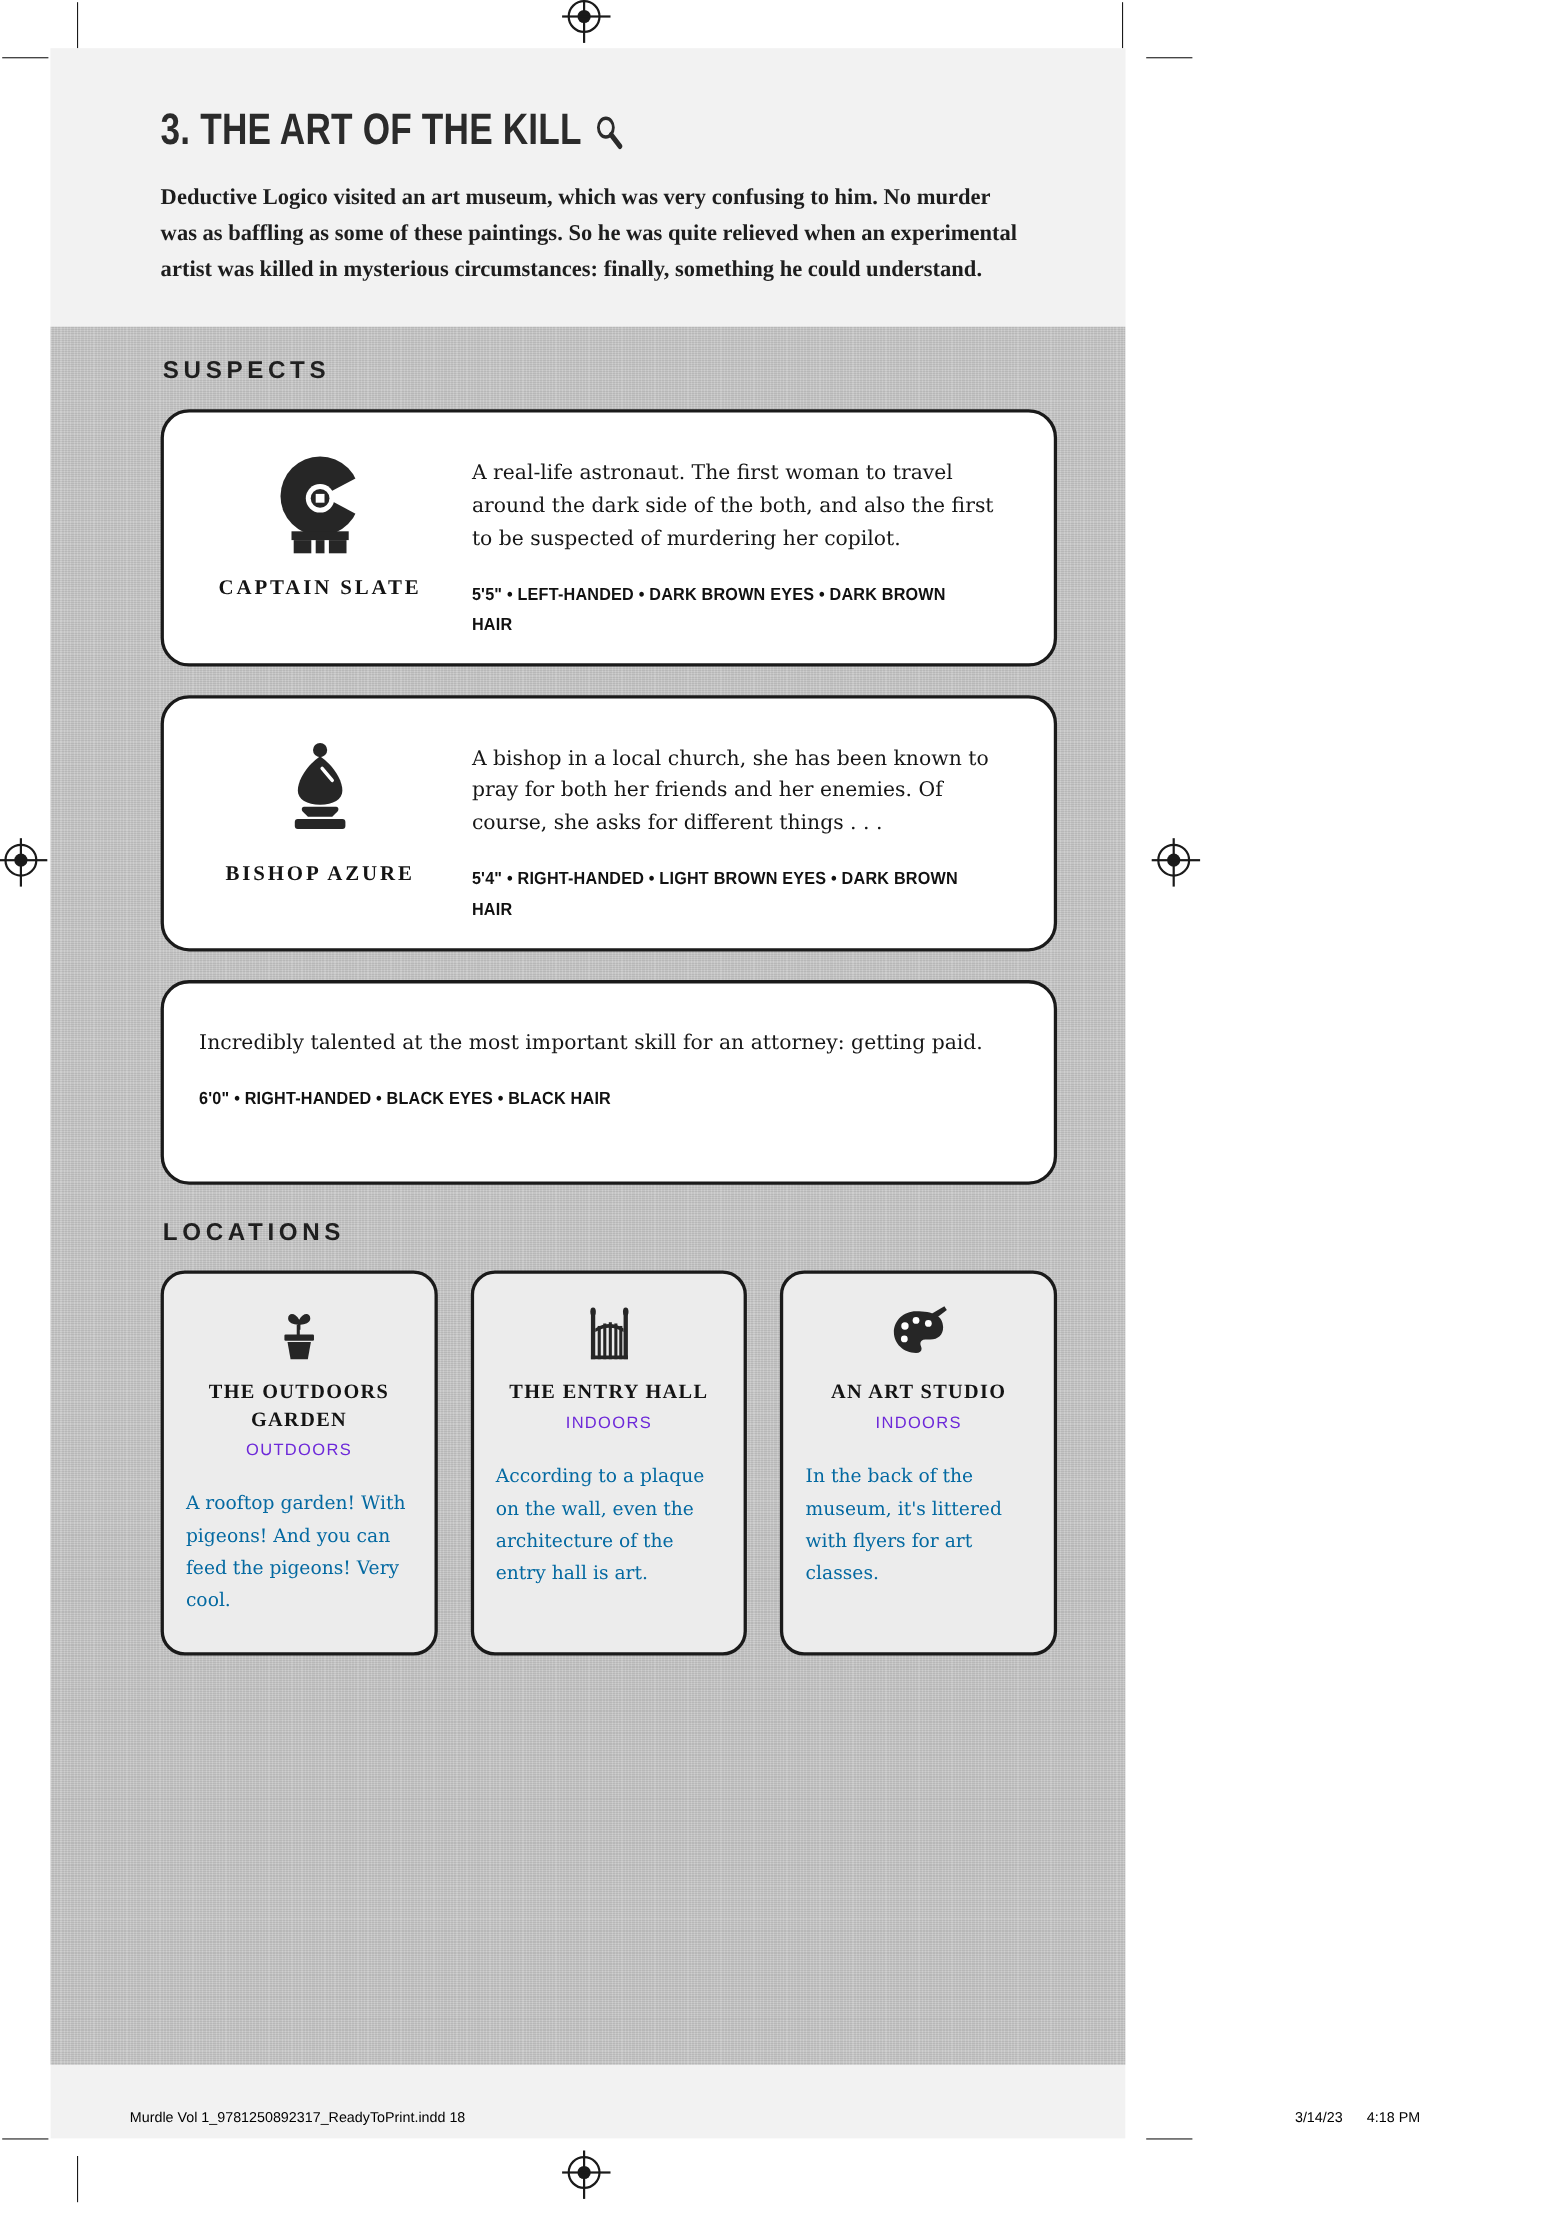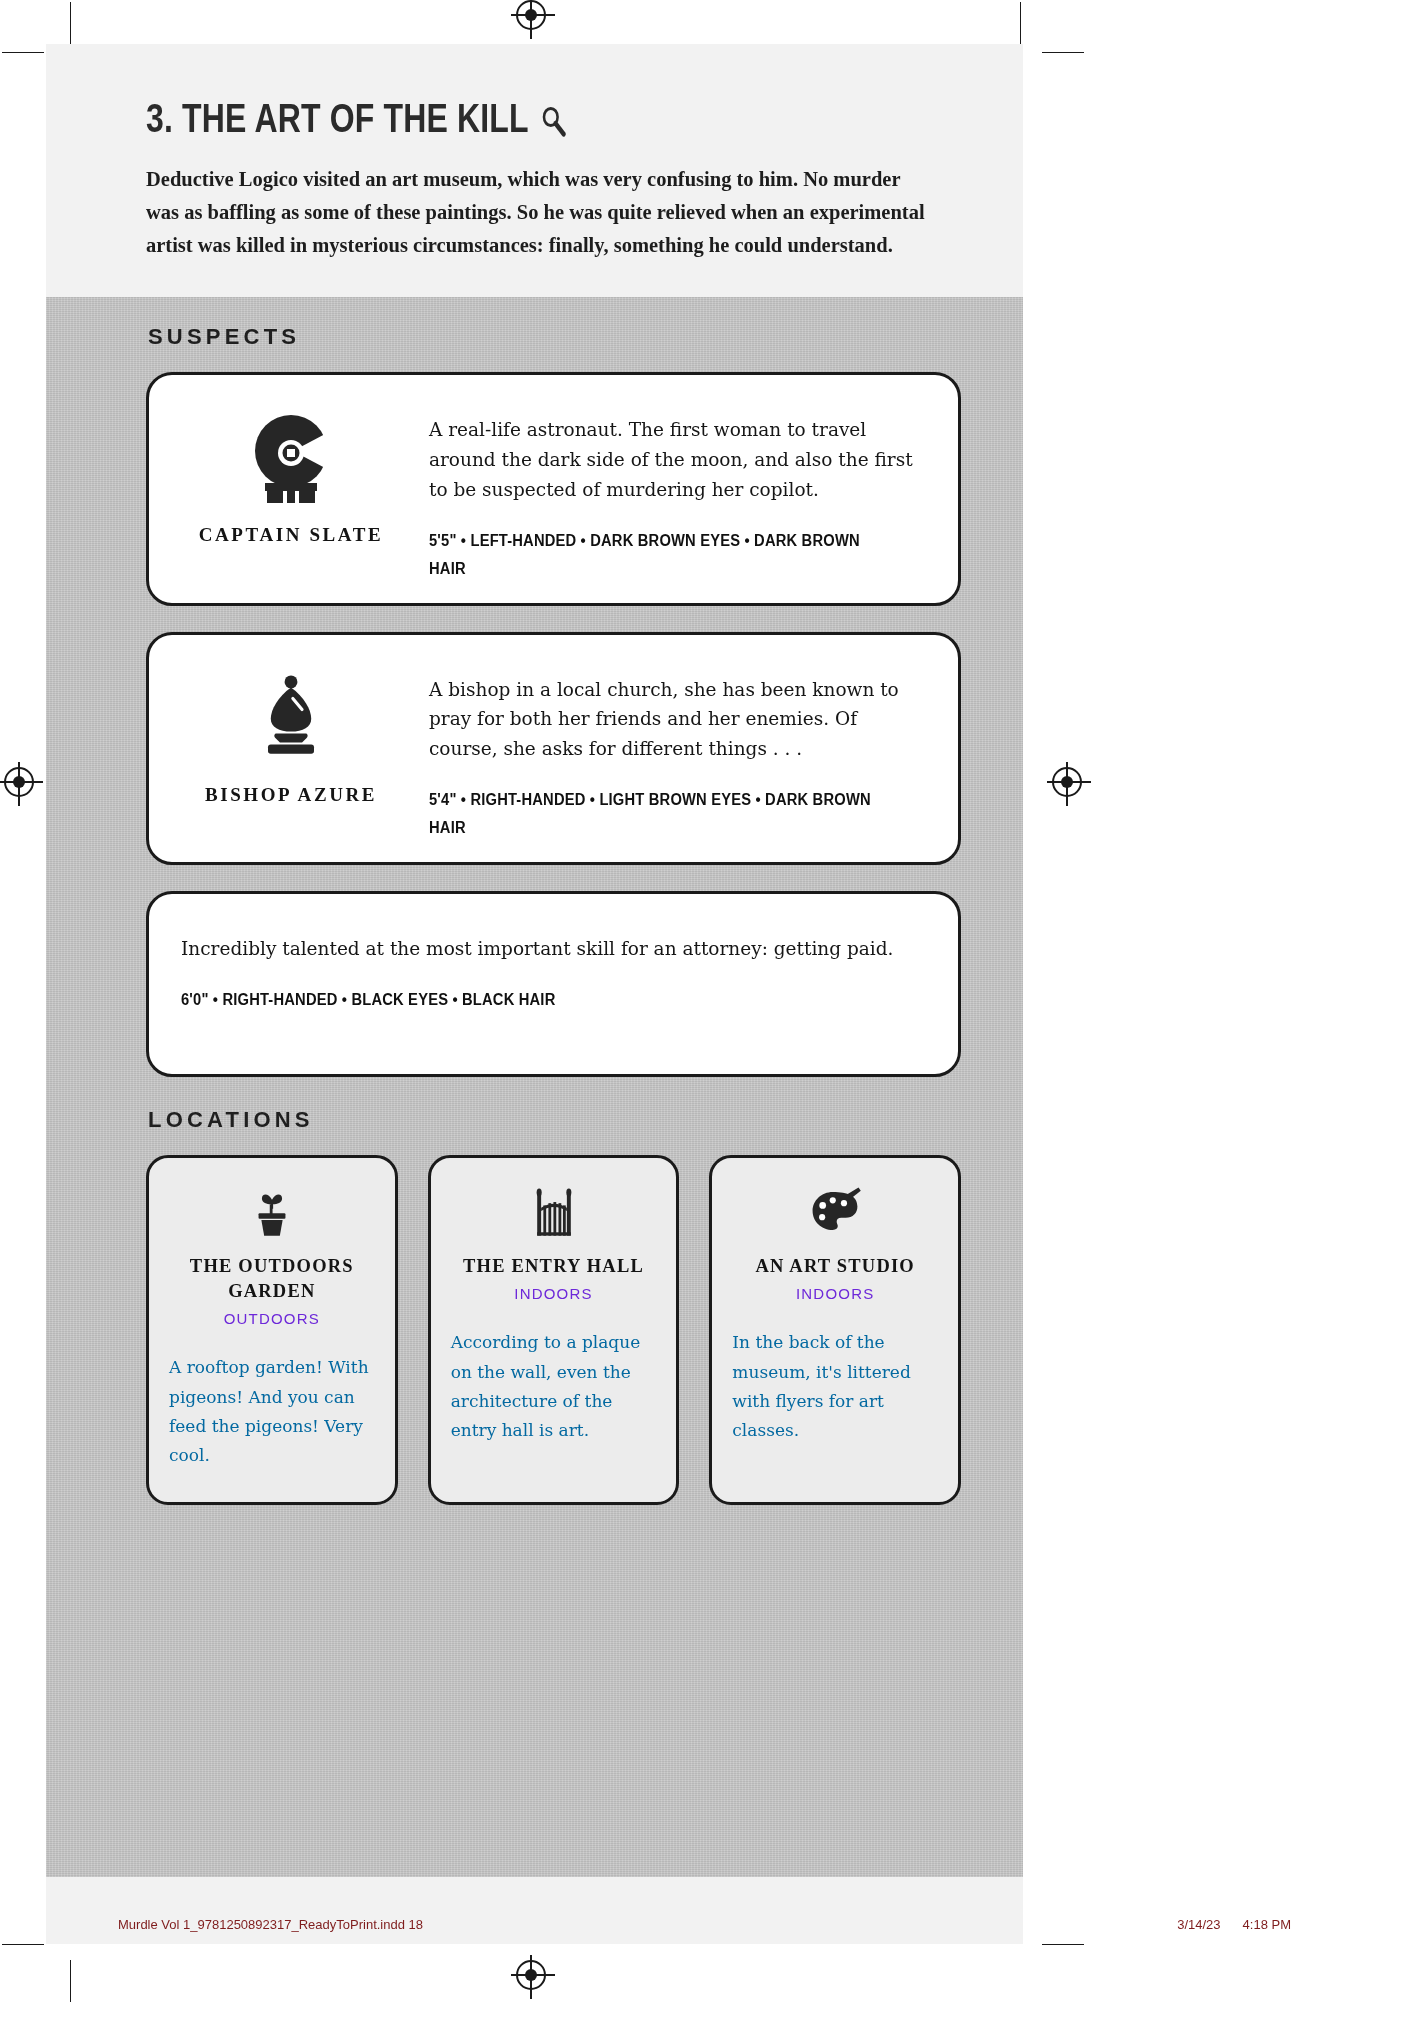--- a/index.html
+++ b/index.html
@@ -189,21 +189,21 @@
 
   
   .footer {
     position: absolute;
     left: 0; right: 0; bottom: 22px;
     display: flex;
     justify-content: space-between;
     padding: 0 118px;
     font-family: "Liberation Sans", sans-serif;
     font-size: 13px;
-    color: #7f1d1d;
+    color: #000000;
   }
   .footer .right { display: flex; gap: 22px; }
 </style>
 </head>
 <body>
 
 <div class="page">
 
   <div class="crop v" style="left:70px;  top:2px;"></div>
   <div class="crop v" style="left:1020px;top:2px;"></div>
@@ -256,21 +256,21 @@
               <rect x="46" y="44" width="8" height="8" fill="#ffffff"></rect>
               <rect x="24" y="78" width="52" height="8" fill="#262626"></rect>
               <rect x="26" y="86" width="16" height="12" fill="#262626"></rect>
               <rect x="46" y="86" width="8" height="12" fill="#262626"></rect>
               <rect x="58" y="86" width="16" height="12" fill="#262626"></rect>
             </svg>
           </div>
           <div class="suspect-name">CAPTAIN SLATE</div>
         </div>
         <div class="suspect-right">
-          <div class="suspect-desc">A real-life astronaut. The first woman to travel around the dark side of the moon, and also the first to be suspected of murdering her copilot.</div>
+          <div class="suspect-desc">A real-life astronaut. The first woman to travel around the dark side of the both, and also the first to be suspected of murdering her copilot.</div>
           <div class="suspect-attrs">5'5" • LEFT-HANDED • DARK BROWN EYES • DARK BROWN HAIR</div>
         </div>
       </div>
 
       <div class="suspect-card">
         <div class="suspect-left">
           <div class="suspect-icon">
             <svg viewBox="0 0 100 100" width="92" height="92" aria-hidden="true">
               <circle cx="50" cy="14" r="7" fill="#262626"></circle>
               <path d="M50 20c-14 10-22 24-22 34 0 9 9 14 22 14s22-5 22-14c0-10-8-24-22-34z" fill="#262626"></path>

